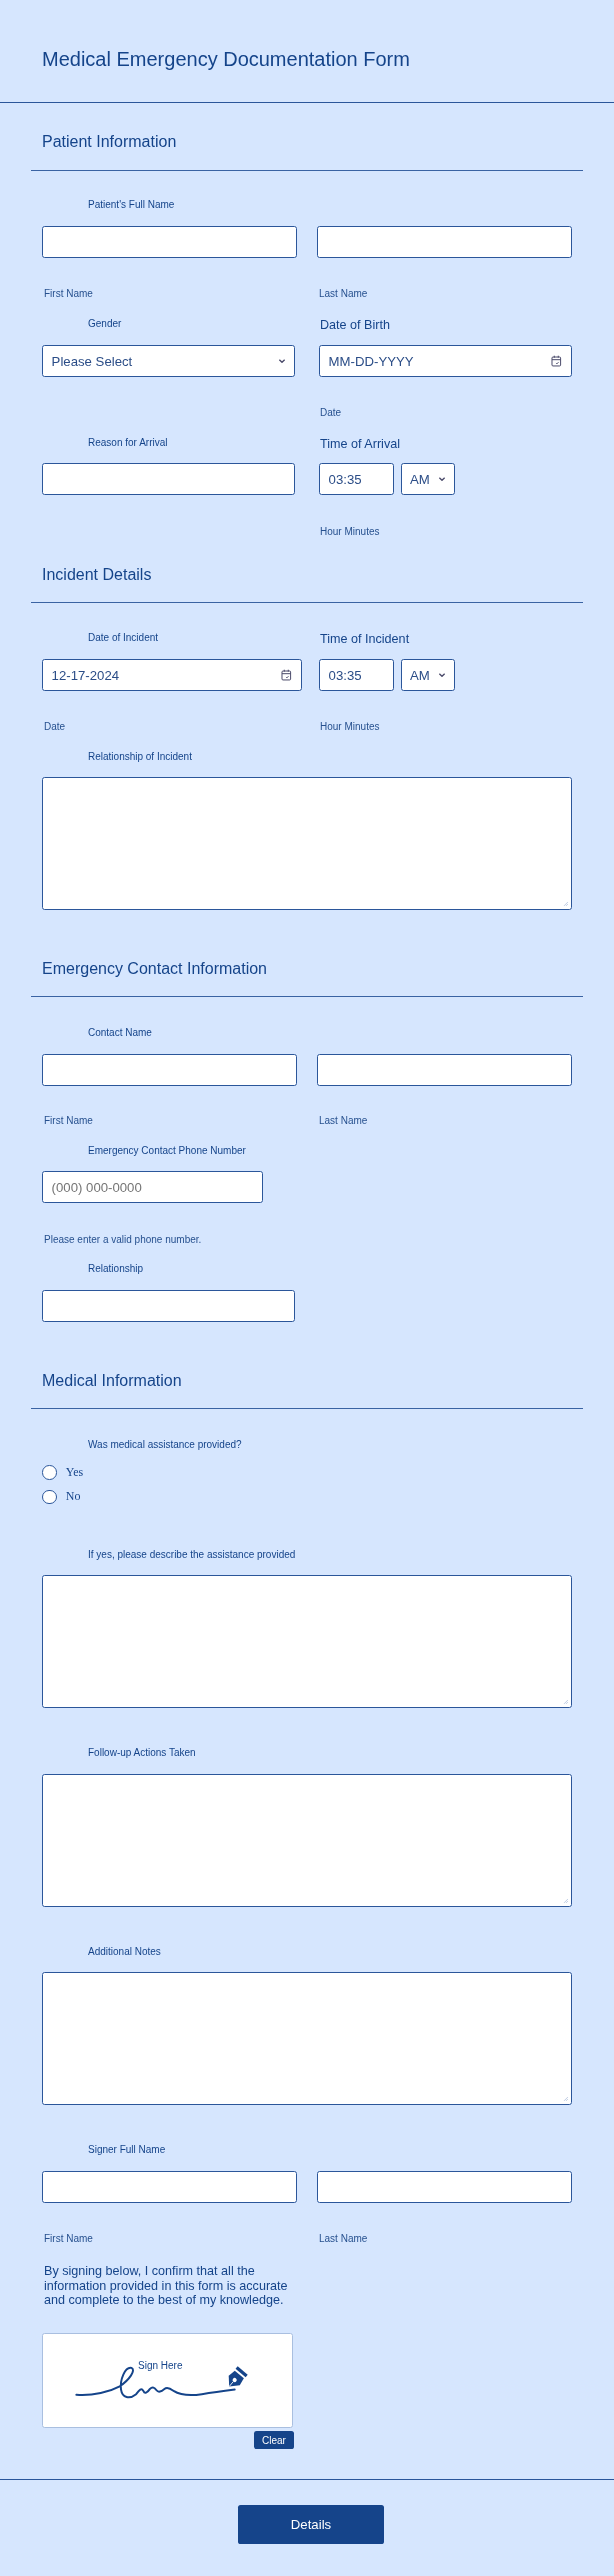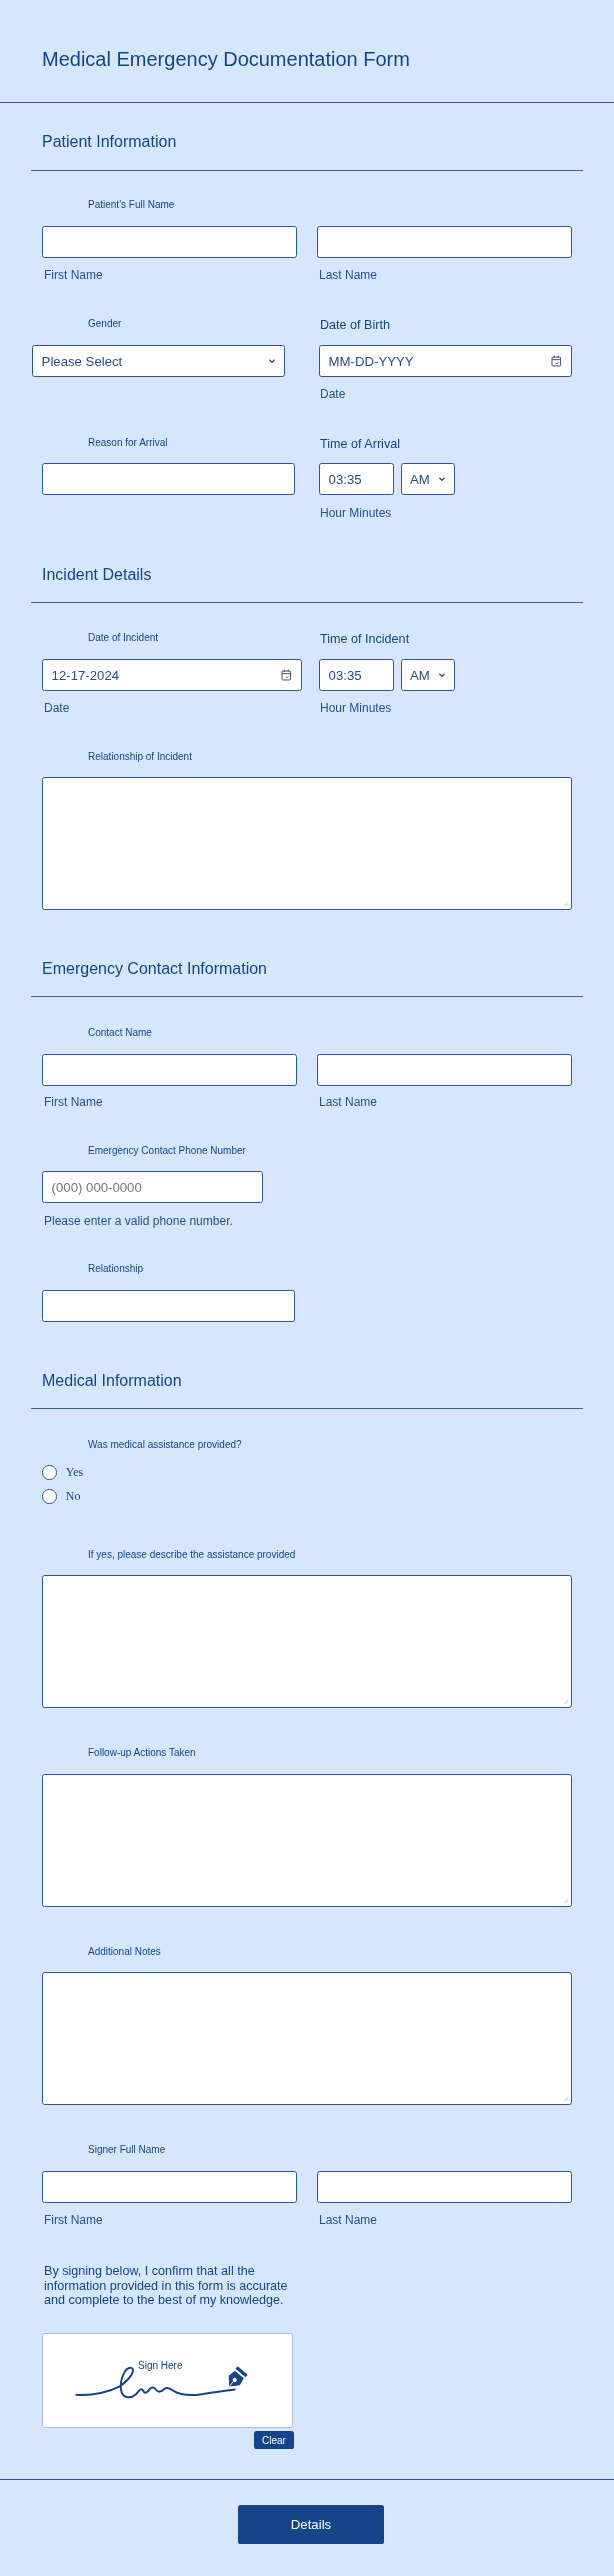--- a/index.html
+++ b/index.html
@@ -8,21 +8,21 @@
     background: #d6e6fe; overflow: hidden;
     font-family: "Liberation Sans", sans-serif; color: #15448a;
   }
   .abs { position: absolute; }
   .title { left: 42px; top: 48px; font-size: 20px; color: #15448a; white-space: nowrap; }
   .hdiv { left: 0; width: 615px; height: 1.3px; background: #2b569a; }
   .sec { left: 42px; font-size: 16px; color: #15448a; white-space: nowrap; }
   .sdiv { left: 31px; width: 552px; height: 1.3px; background: #3a63a3; }
   .lbl { left: 44px; font-size: 10px; color: #15448a; white-space: nowrap; margin-left: 44px; }
   .lbl2 { left: 320px; font-size: 12.6px; color: #15448a; white-space: nowrap; }
-  .sub { font-size: 12px; color: #27518f; white-space: nowrap; }
+  .sub { font-size: 10px; color: #27518f; white-space: nowrap; margin-top: 20px; }
   .inp {
     background: #fff; border: 1px solid #2b569a; border-radius: 2.6px;
     box-sizing: border-box; height: 32px; font-size: 13.2px; color: #2b4d87;
     padding: 0 8.6px; display: flex; align-items: center;
     font-family: "Liberation Sans", sans-serif;
   }
   .ta {
     background: #fff; border: 1px solid #2b569a; border-radius: 2.6px;
     box-sizing: border-box; left: 42px; width: 530px; height: 133px;
   }
@@ -46,21 +46,21 @@
 <div class="abs sdiv" style="top:170px"></div>
 
 <div class="abs lbl" style="top:199px">Patient's Full Name</div>
 <input class="abs inp" style="left: 42px; top: 226px; width: 255px;" value="">
 <input class="abs inp" style="left: 317px; top: 226px; width: 255px;" value="">
 <div class="abs sub" style="left:44px;top:268px">First Name</div>
 <div class="abs sub" style="left:319px;top:268px">Last Name</div>
 
 <div class="abs lbl" style="top:318px">Gender</div>
 <div class="abs lbl2" style="top:318px">Date of Birth</div>
-<div class="abs inp" style="left:32px;top:345px;width:253px">
+<div class="abs inp" style="left:42px;top:345px;width:253px">
   <span>Please Select</span>
   <svg class="chev" viewBox="0 0 12 8">
       <path d="M2 2 L6 6 L10 2" fill="none" stroke="#4a4a6a" stroke-width="2"></path>
     </svg>
 </div>
 <div class="abs inp" style="left:319px;top:345px;width:253px">
   <span style="color:#2b4d87">MM-DD-YYYY</span>
   <svg class="cal" viewBox="0 0 16 18">
       <rect x="1.5" y="3" width="13" height="13.5" rx="1.5" fill="none" stroke="#4a4a6a" stroke-width="1.5"></rect>
       <line x1="1.5" y1="7" x2="14.5" y2="7" stroke="#4a4a6a" stroke-width="1.5"></line>
@@ -132,21 +132,21 @@
 <input class="abs inp" style="left: 42px; top: 1290px; width: 253px;" value="">
 
 <div class="abs sec" style="top:1372px">Medical Information</div>
 <div class="abs sdiv" style="top:1408px"></div>
 
 <div class="abs lbl" style="top:1439px">Was medical assistance provided?</div>
 <div class="abs" style="left:42px;top:1465px;display:flex;align-items:center;gap:9.3px">
   <div class="radio"></div>
   <span class="rlbl">Yes</span>
 </div>
-<div class="abs" style="left:42px;top:1489px;display:flex;align-items:center;gap:9.3px">
+<div class="abs" style="left:42px;top:1489px;display:flex;align-items:flex-end;gap:9.3px">
   <div class="radio"></div>
   <span class="rlbl">No</span>
 </div>
 
 <div class="abs lbl" style="top:1549px">If yes, please describe the assistance provided</div>
 <div class="abs ta" style="top:1575px">
   <svg class="grip" viewBox="0 0 10 10">
       <path d="M9 3 L3 9 M9 6 L6 9" stroke="#a0b4d4" stroke-width="1"></path>
     </svg>
 </div>

